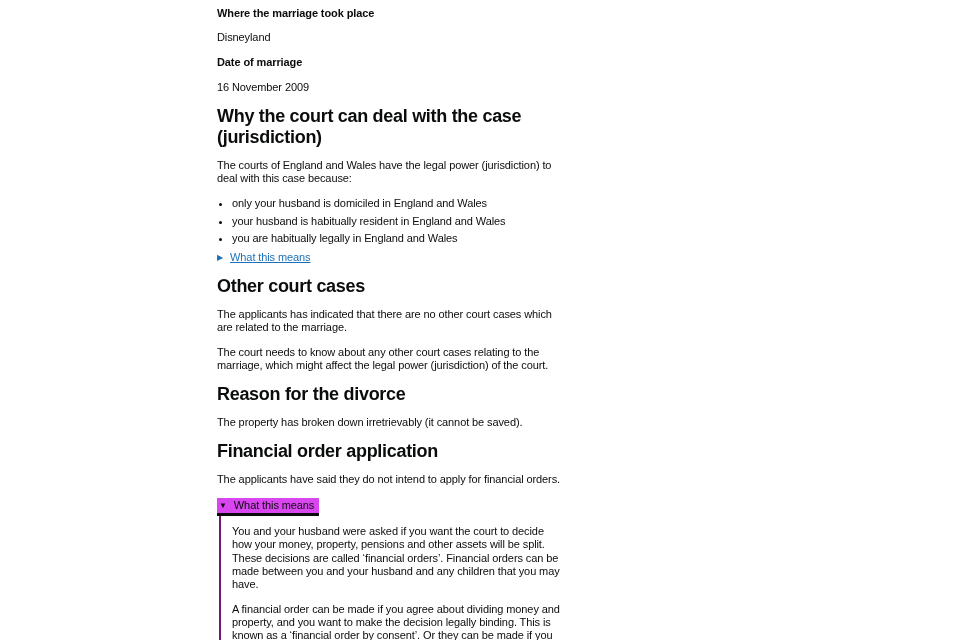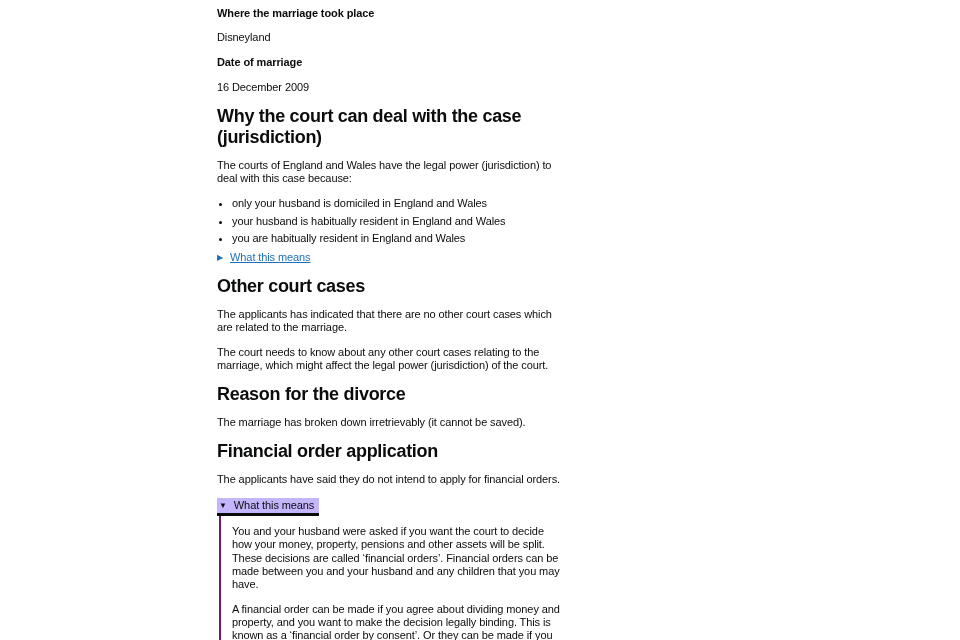--- a/index.html
+++ b/index.html
@@ -50,21 +50,21 @@
     font-size: 8px;
     vertical-align: 1px;
     margin-right: 7px;
   }
   .details-collapsed .summary-text {
     color: #1d70b8;
     text-decoration: underline;
   }
   .details-collapsed .marker { color: #1d70b8; }
   .details-expanded .details-summary {
-    background: #c4b5fd;
+    background: #d946ef;
     color: #0b0c0c;
     padding: 1px 5px 1px 2px;
     box-shadow: 0 3px 0 #0b0c0c;
   }
   .details-expanded .marker { color: #0b0c0c; }
   .details-content {
     margin-left: 2px;
     margin-top: 3px;
     border-left: 2px solid #701a75;
     padding: 9px 0 5px 11px;
@@ -74,41 +74,41 @@
 </style>
 </head>
 <body>
 
 <div class="content">
 
   <div class="field-label">Where the marriage took place</div>
   <div class="field-value">Disneyland</div>
 
   <div class="field-label">Date of marriage</div>
-  <div class="field-value">16 December 2009</div>
+  <div class="field-value">16 November 2009</div>
 
   <h2 class="section-heading">Why the court can deal with the case (jurisdiction)</h2>
   <p class="body-text">The courts of England and Wales have the legal power (jurisdiction) to deal with this case because:</p>
   <ul class="bullet-list">
     <li>only your husband is domiciled in England and Wales</li>
     <li>your husband is habitually resident in England and Wales</li>
-    <li>you are habitually resident in England and Wales</li>
+    <li>you are habitually legally in England and Wales</li>
   </ul>
   <div class="details details-collapsed">
     <div class="details-summary">
       <span class="marker">▶</span><span class="summary-text">What this means</span>
     </div>
   </div>
 
   <h2 class="section-heading">Other court cases</h2>
   <p class="body-text">The applicants has indicated that there are no other court cases which are related to the marriage.</p>
   <p class="body-text">The court needs to know about any other court cases relating to the marriage, which might affect the legal power (jurisdiction) of the court.</p>
 
   <h2 class="section-heading">Reason for the divorce</h2>
-  <p class="body-text">The marriage has broken down irretrievably (it cannot be saved).</p>
+  <p class="body-text">The property has broken down irretrievably (it cannot be saved).</p>
 
   <h2 class="section-heading">Financial order application</h2>
   <p class="body-text">The applicants have said they do not intend to apply for financial orders.</p>
 
   <div class="details details-expanded">
     <div class="details-summary">
       <span class="marker">▼</span><span class="summary-text">What this means</span>
     </div>
     <div class="details-content">
       <p>You and your husband were asked if you want the court to decide how your money, property, pensions and other assets will be split. These decisions are called ‘financial orders’. Financial orders can be made between you and your husband and any children that you may have.</p>

